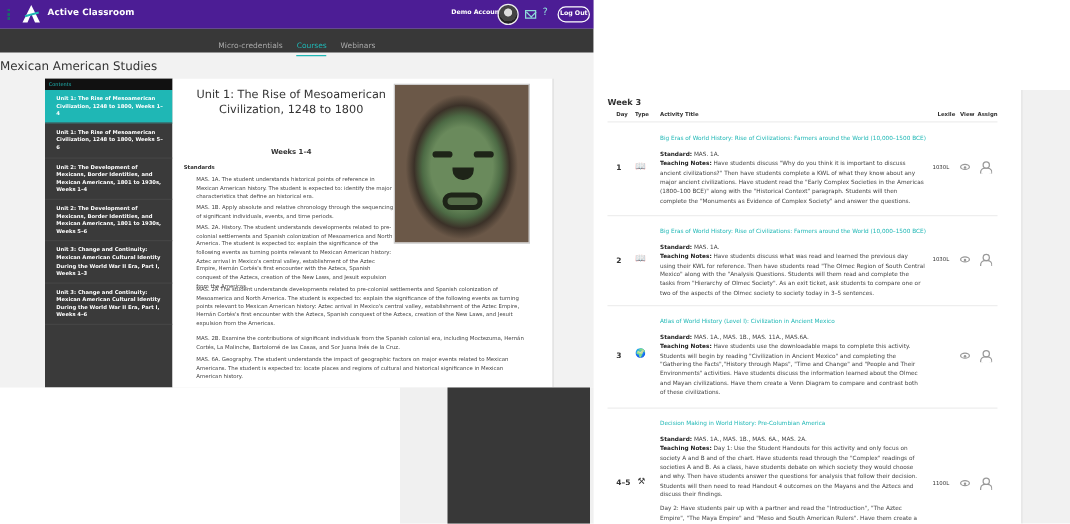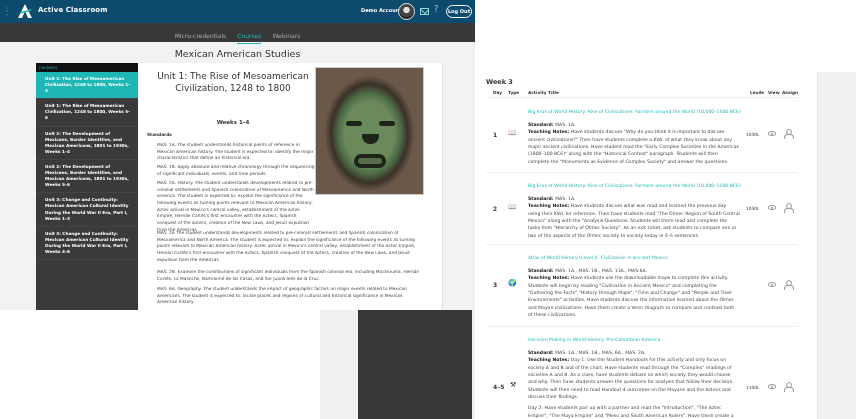--- a/index.html
+++ b/index.html
@@ -2,40 +2,40 @@
 <html><head>
 <meta charset="utf-8">
 <style>
   * { box-sizing: border-box; margin: 0; padding: 0; }
   html, body { width: 856px; height: 419px; overflow: hidden; background: #ffffff;
     font-family: "DejaVu Sans", "Liberation Sans", sans-serif; color: #333; }
   .canvas { position: relative; width: 856px; height: 419px; background: #fff; }
 
   
   .left-shot { position: absolute; left: 0; top: 0; width: 475px; height: 310px; background: #f2f2f2; overflow: hidden; }
-  .topbar { position: absolute; left: 0; top: 0; width: 516px; height: 23px; background: #0c4a6e; padding-left: 20px; }
+  .topbar { position: absolute; left: 0; top: 0; width: 516px; height: 23px; background: #4c1d95; padding-left: 20px; }
   .topbar .dots { position: absolute; left: 6px; top: 7px; width: 2px; height: 9px;
     background: repeating-linear-gradient(#1a6a6a 0 2px, transparent 2px 3.5px); }
   .topbar .logo { position: absolute; left: 17px; top: 3px; width: 16px; height: 16px; }
   .topbar .app-title { position: absolute; left: 38px; top: 6px; font-size: 7px; color: #fff; font-weight: bold; letter-spacing: 0.1px; }
   .topbar .account { position: absolute; left: 361px; top: 7px; font-size: 5px; color: #fff; font-weight: bold; }
   .topbar .avatar { position: absolute; left: 398px; top: 3px; width: 17px; height: 17px; border-radius: 50%;
     background: radial-gradient(circle at 50% 40%, #ddd 0 25%, #444 30% 60%, #222 61%); border: 1px solid #eee; }
   .topbar .mail { position: absolute; left: 420px; top: 8px; width: 9px; height: 7px; border: 1px solid #8fdcdb; }
   .topbar .mail:after { content: ""; position: absolute; left: 1px; top: -2px; width: 5px; height: 5px;
     border-right: 1px solid #8fdcdb; border-bottom: 1px solid #8fdcdb; transform: rotate(45deg); }
   .topbar .help { position: absolute; left: 434px; top: 5px; font-size: 8px; color: #8fdcdb; }
   .topbar .logout { position: absolute; left: 446px; top: 5px; width: 26px; height: 13px; border: 1px solid #fff;
     border-radius: 7px; font-size: 5px; color: #fff; text-align: center; line-height: 11px; font-weight: bold; }
 
   .subnav { position: absolute; left: 0; top: 23px; width: 475px; height: 19px; background: #383838; text-align: center; }
   .subnav .nav-item { display: inline-block; font-size: 6px; color: #aaa; margin: 0 3px; line-height: 19px; }
   .subnav .nav-item.active { color: #1fb7b5; border-bottom: 1px solid #1fb7b5; line-height: 15px; }
 
-  .course-title { position: absolute; left: 0; top: 48px; width: 475px; text-align: center; font-size: 9.5px; color: #333; }
+  .course-title { position: absolute; left: 0; top: 48px; width: 475px; text-align: left; font-size: 9.5px; color: #333; }
 
   .toc { position: absolute; left: 36px; top: 63px; width: 102px; height: 247px; background: #3a3a3a; }
   .toc .toc-head { height: 9px; background: #111; color: #1fb7b5; font-size: 4px; padding: 2px 3px; }
   .toc .toc-item { padding: 4px 5px 4px 9px; font-size: 4.2px; color: #fff; font-weight: bold; line-height: 1.45;
     border-bottom: 1px solid #444; }
   .toc .toc-item.active { background: #1fb7b5; }
 
   .content { position: absolute; left: 138px; top: 63px; width: 304px; height: 247px; background: #fff; overflow: hidden; }
   .unit-title { position: absolute; left: 0; top: 8px; width: 190px; text-align: center; font-size: 9px; line-height: 1.3; color: #333; }
   .weeks { position: absolute; left: 0; top: 56px; width: 190px; text-align: center; font-size: 5.5px; font-weight: bold; }

